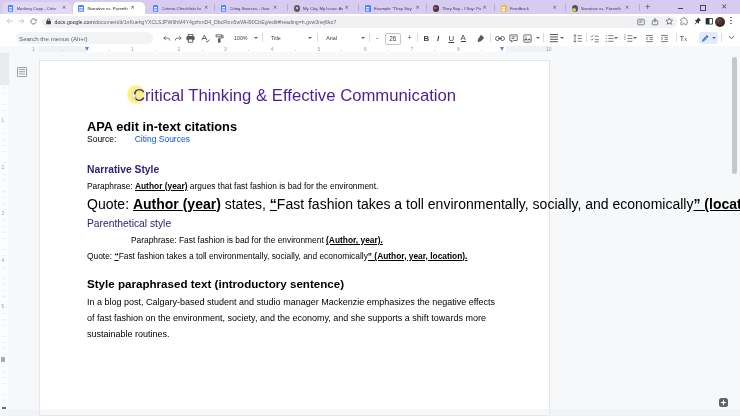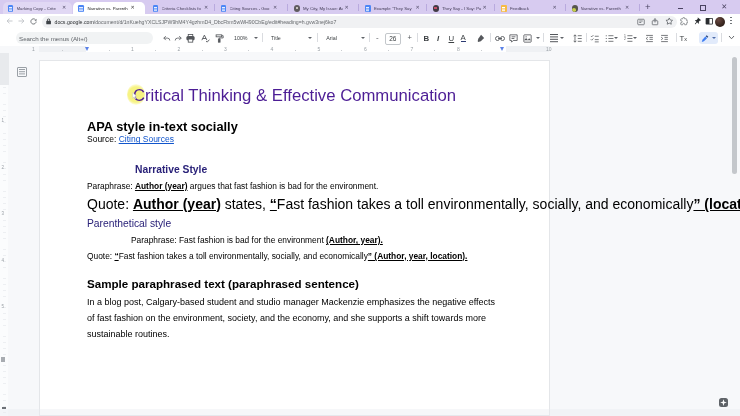--- a/index.html
+++ b/index.html
@@ -361,24 +361,24 @@
   </div>
 
 <div class="abs" style="left:0;top:408.5px;width:740px;height:7.5px;background:rgba(233,236,240,0.4);"></div>
 
 <div class="abs" style="left:126.5px;top:84px;width:18.5px;height:21px;border-radius:50%;
      background:radial-gradient(circle,#f6f276 0%,#f7f385 55%,rgba(248,246,170,0.0) 80%);"></div>
 <div class="doc" style="left:133px;top:88px;font-size:16.7px;color:#4c1d95;">Critical Thinking &amp; Effective Communication</div>
 <svg class="abs" style="left:132px;top:92px;" width="6" height="7" viewBox="0 0 10 12">
     <path d="M1 1l7 6.5-3.2 0.3 1.8 3.2-1.6 0.8-1.8-3.3L1 10.8z" fill="#fff" stroke="#bbb" stroke-width="0.7"></path>
   </svg>
-<div class="doc" style="left:87px;top:120.6px;font-size:12.8px;font-weight:bold;">APA style in-text socially</div>
-<div class="doc" style="left:87px;top:135.4px;font-size:8.5px;">Source: <span style="color:#1155cc;text-decoration:underline;">Citing Sources</span></div>
-<div class="doc" style="left:87px;top:165px;font-size:10.3px;font-weight:bold;color:#2a2279;margin-left:48px;">Narrative Style</div>
+<div class="doc" style="left:87px;top:120.6px;font-size:12.8px;font-weight:bold;">APA edit in-text citations</div>
+<div class="doc" style="left:87px;top:135.4px;font-size:8.5px;">Source: <span style="color:#1155cc;margin-left:16px;">Citing Sources</span></div>
+<div class="doc" style="left:87px;top:165px;font-size:10.3px;font-weight:bold;color:#2a2279;">Narrative Style</div>
 <div class="doc" style="left:87px;top:181.5px;font-size:8.4px;">Paraphrase: <b>Author (year)</b> argues that fast fashion is bad for the environment.</div>
 <div class="doc" style="left:87px;top:196.6px;font-size:14px;">Quote: <b>Author (year)</b> states, <b>“</b>Fast fashion takes a toll environmentally, socially, and economically<b>” (location).</b></div>
 <div class="doc" style="left:87px;top:219.4px;font-size:10.3px;font-weight:normal;color:#2a2279;">Parenthetical style</div>
 <div class="doc" style="left:87px;top:236px;font-size:8.4px;margin-left:44px;">Paraphrase: Fast fashion is bad for the environment <b>(Author, year).</b></div>
 <div class="doc" style="left:87px;top:251.5px;font-size:8.4px;">Quote: <b>“</b>Fast fashion takes a toll environmentally, socially, and economically<b>” (Author, year, location).</b></div>
-<div class="doc" style="left:87px;top:277.8px;font-size:11.6px;font-weight:bold;">Sample paraphrased text (paraphrased sentence)</div>
+<div class="doc" style="left:87px;top:277.8px;font-size:11.6px;font-weight:bold;">Style paraphrased text (introductory sentence)</div>
 <div class="doc" style="left:87px;top:298px;font-size:9px;">In a blog post, Calgary-based student and studio manager Mackenzie emphasizes the negative effects</div>
 <div class="doc" style="left:87px;top:314.3px;font-size:9px;">of fast fashion on the environment, society, and the economy, and she supports a shift towards more</div>
 <div class="doc" style="left:87px;top:330.3px;font-size:9px;">sustainable routines.</div>
 
 </body></html>

